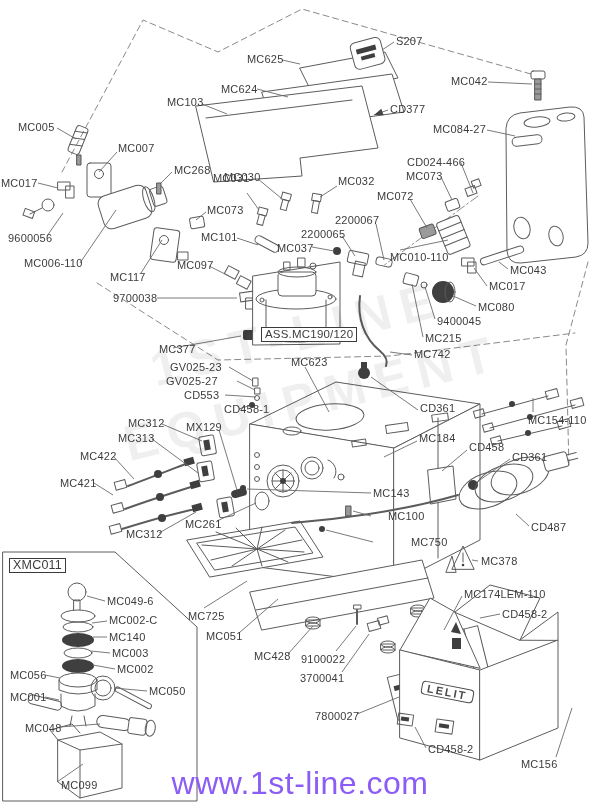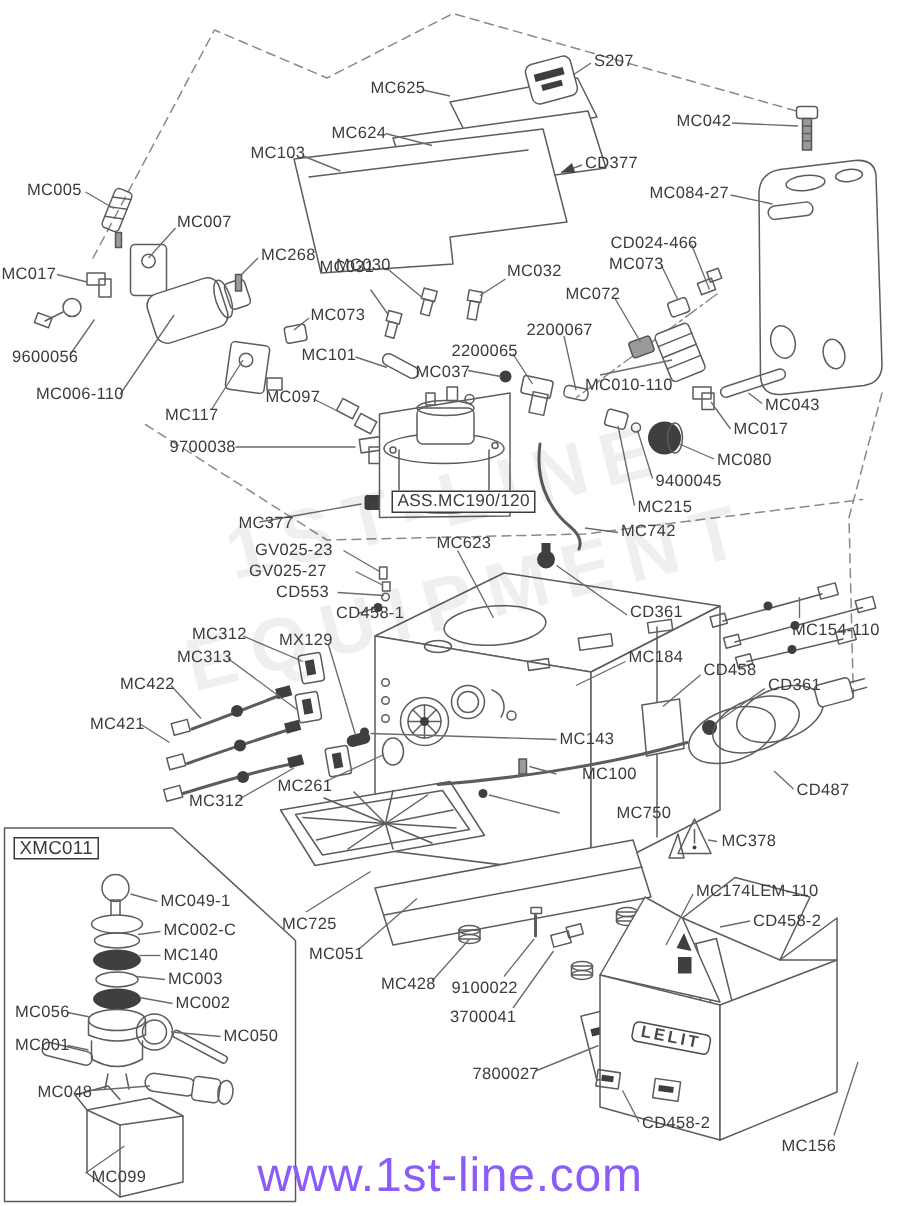--- a/index.html
+++ b/index.html
@@ -442,21 +442,21 @@
       <span class="lbl" style="left: 118px; top: 142px;">MC007</span>
       <span class="lbl" style="left: 1px; top: 177px;">MC017</span>
       <span class="lbl" style="left: 174px; top: 164px;">MC268</span>
       <span class="lbl" style="left: 224px; top: 171px;">MC030</span>
       <span class="lbl" style="left: 213px; top: 172px;">MC031</span>
       <span class="lbl" style="left: 207px; top: 204px;">MC073</span>
       <span class="lbl" style="left: 338px; top: 175px;">MC032</span>
       <span class="lbl" style="left: 407px; top: 156px;">CD024-466</span>
       <span class="lbl" style="left: 406px; top: 170px;">MC073</span>
       <span class="lbl" style="left: 377px; top: 190px;">MC072</span>
-      <span class="lbl" style="left: 335px; top: 214px; margin-left: 16px;">2200067</span>
+      <span class="lbl" style="left: 335px; top: 214px;">2200067</span>
       <span class="lbl" style="left: 301px; top: 228px;">2200065</span>
       <span class="lbl" style="left: 277px; top: 242px;">MC037</span>
       <span class="lbl" style="left: 201px; top: 231px;">MC101</span>
       <span class="lbl" style="left: 390px; top: 251px;">MC010-110</span>
       <span class="lbl" style="left: 510px; top: 264px;">MC043</span>
       <span class="lbl" style="left: 489px; top: 280px;">MC017</span>
       <span class="lbl" style="left: 8px; top: 232px;">9600056</span>
       <span class="lbl" style="left: 24px; top: 257px;">MC006-110</span>
       <span class="lbl" style="left: 110px; top: 271px;">MC117</span>
       <span class="lbl" style="left: 177px; top: 259px;">MC097</span>
@@ -481,21 +481,21 @@
       <span class="lbl" style="left: 419px; top: 432px;">MC184</span>
       <span class="lbl" style="left: 469px; top: 441px;">CD458</span>
       <span class="lbl" style="left: 512px; top: 451px;">CD361</span>
       <span class="lbl" style="left: 373px; top: 487px;">MC143</span>
       <span class="lbl" style="left: 373px; top: 510px; padding-left: 15px;">MC100</span>
       <span class="lbl" style="left: 531px; top: 521px;">CD487</span>
       <span class="lbl" style="left: 126px; top: 528px;">MC312</span>
       <span class="lbl" style="left: 185px; top: 518px;">MC261</span>
       <span class="lbl" style="left: 375px; top: 536px; padding-left: 36px;">MC750</span>
       <span class="lbl" style="left: 481px; top: 555px;">MC378</span>
-      <span class="lbl" style="left: 107px; top: 595px;">MC049-1</span>
+      <span class="lbl" style="left: 107px; top: 595px;">MC049-6</span>
       <span class="lbl" style="left: 109px; top: 614px;">MC002-C</span>
       <span class="lbl" style="left: 109px; top: 631px;">MC140</span>
       <span class="lbl" style="left: 112px; top: 647px;">MC003</span>
       <span class="lbl" style="left: 117px; top: 663px;">MC002</span>
       <span class="lbl" style="left: 10px; top: 669px;">MC056</span>
       <span class="lbl" style="left: 10px; top: 691px;">MC001</span>
       <span class="lbl" style="left: 149px; top: 685px;">MC050</span>
       <span class="lbl" style="left: 25px; top: 722px;">MC048</span>
       <span class="lbl" style="left: 25px; top: 779px; padding-left: 36px;">MC099</span>
       <span class="lbl" style="left: 188px; top: 610px;">MC725</span>

